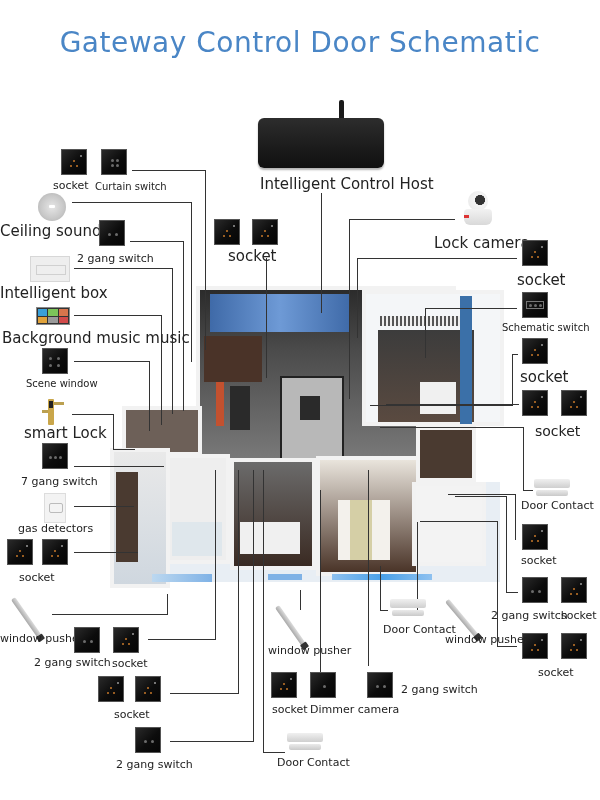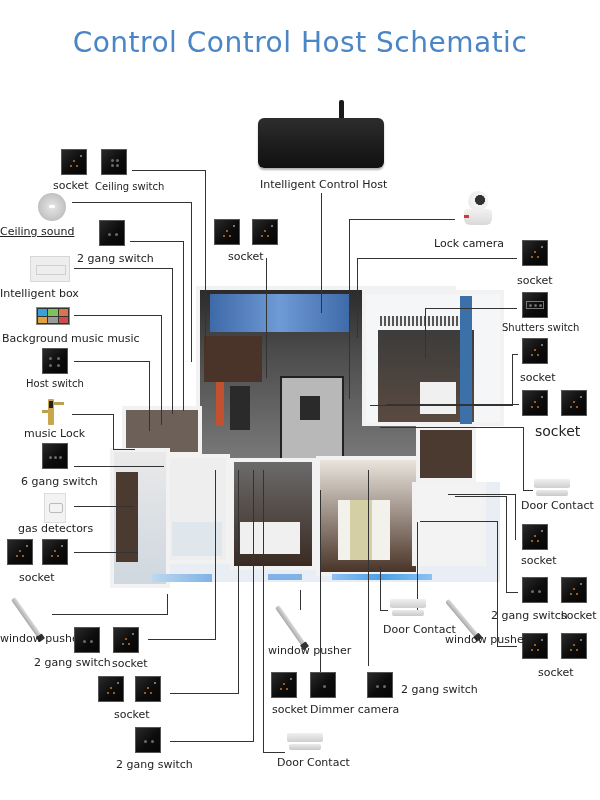--- a/index.html
+++ b/index.html
@@ -1,20 +1,20 @@
 <!DOCTYPE html>
 <html><head>
 <meta charset="utf-8">
 <style>
   html, body { margin:0; padding:0; background:#ffffff; }
   body { width:600px; height:800px; position:relative; overflow:hidden; font-family:"Liberation Sans", sans-serif; color:#222; }
   .title { position:absolute; left:0; top:26px; width:600px; text-align:center; font-family:"DejaVu Sans", sans-serif; font-size:28px; color:#4a86c6; letter-spacing:0.5px; }
   .abs { position:absolute; }
   .lbl { position:absolute; font-family:"DejaVu Sans", sans-serif; font-size:11px; color:#222; white-space:nowrap; line-height:13px; }
-  .lbl.lg { font-size:11px; line-height:15px; }
+  .lbl.lg { font-size:15px; line-height:15px; }
   .lbl.sm { font-size:10px; }
   .panel { position:absolute; width:26px; height:26px; background:linear-gradient(135deg,#2a2a2a 0%,#0c0c0c 55%,#050505 100%); border:1px solid #555; box-sizing:border-box; }
   .panel .dot { position:absolute; width:2px; height:2px; border-radius:50%; background:#c7782a; }
   .panel .wdot { position:absolute; width:2px; height:2px; border-radius:50%; background:#9a9a9a; }
   .panel .gdot { position:absolute; width:3px; height:3px; border-radius:50%; background:#6b6b6b; }
   .panel .scene { position:absolute; left:3px; top:8px; width:18px; height:8px; border:1px solid #777; box-sizing:border-box; }
   .line { position:absolute; background:#333; }
   .host { position:absolute; left:258px; top:118px; width:126px; height:50px; background:linear-gradient(180deg,#2d2d2d 0%,#1b1b1b 60%,#111 100%); border-radius:6px; box-shadow:0 2px 2px rgba(0,0,0,0.3); }
   .antenna { position:absolute; left:339px; top:100px; width:5px; height:22px; background:#1a1a1a; border-radius:2px; }
   .floor { position:absolute; left:100px; top:286px; width:405px; height:305px; }
@@ -34,21 +34,21 @@
   .door-contact .top { position:absolute; left:0; top:0; width:36px; height:9px; background:linear-gradient(180deg,#f0f0f0,#cfcfcf); border-radius:2px; }
   .door-contact .bot { position:absolute; left:2px; top:11px; width:32px; height:6px; background:linear-gradient(180deg,#eaeaea,#c9c9c9); border-radius:2px; }
   .camera { position:absolute; left:462px; top:191px; width:32px; height:36px; }
   .camera .head { position:absolute; left:6px; top:0; width:20px; height:20px; border-radius:50%; background:radial-gradient(circle at 60% 45%,#333 0 30%,#f4f4f4 32%,#e6e6e6 100%); }
   .camera .base { position:absolute; left:2px; top:18px; width:28px; height:16px; border-radius:4px 4px 6px 6px; background:linear-gradient(180deg,#f2f2f2,#d9d9d9); }
   .camera .base::after { content:""; position:absolute; left:0; top:6px; width:5px; height:3px; background:#d33; }
 </style>
 </head>
 <body>
 
-<div class="title">Control Control Host Schematic</div>
+<div class="title">Gateway Control Door Schematic</div>
 
 <div class="antenna"></div>
 <div class="host"></div>
 <div class="lbl lg" style="left:260px;top:177px;">Intelligent Control Host</div>
 
 <div class="floor">
 
   <div class="abs" style="left:20px;top:196px;width:380px;height:100px;background:#e8eef4;"></div>
 
   <div class="room" style="left:96px;top:0;width:260px;height:180px;background:linear-gradient(180deg,#2b2b2b 0%,#4b4b4b 35%,#7a7a7a 100%);"></div>
@@ -156,24 +156,24 @@
     <span class="dot" style="left:14px;top:15px;"></span>
     <span class="wdot" style="left:18px;top:5px;"></span>
 </div>
 <div class="panel" style="left:101px;top:149px;">
   <span class="gdot" style="left:9px;top:9px;"></span>
     <span class="gdot" style="left:14px;top:9px;"></span>
     <span class="gdot" style="left:9px;top:14px;"></span>
     <span class="gdot" style="left:14px;top:14px;"></span>
 </div>
 <div class="lbl" style="left:53px;top:179px;">socket</div>
-<div class="lbl sm" style="left:95px;top:180px;">Ceiling switch</div>
+<div class="lbl sm" style="left:95px;top:180px;">Curtain switch</div>
 
 <div class="ceil-sound"></div>
-<div class="lbl lg" style="left:0px;top:224px;text-decoration:underline;">Ceiling sound</div>
+<div class="lbl lg" style="left:0px;top:224px;">Ceiling sound</div>
 
 <div class="panel" style="left:99px;top:220px;">
   <span class="gdot" style="left:8px;top:12px;"></span>
     <span class="gdot" style="left:15px;top:12px;"></span>
 </div>
 <div class="lbl" style="left:77px;top:252px;">2 gang switch</div>
 
 <div class="distbox"></div>
 <div class="lbl lg" style="left:0px;top:286px;">Intelligent box</div>
 
@@ -186,36 +186,36 @@
     <span style="background:#d24a4a;"></span>
 </div>
 <div class="lbl lg" style="left:2px;top:331px;">Background music music</div>
 
 <div class="panel" style="left:42px;top:348px;">
   <span class="gdot" style="left:6px;top:8px;"></span>
     <span class="gdot" style="left:14px;top:8px;"></span>
     <span class="gdot" style="left:6px;top:15px;"></span>
     <span class="gdot" style="left:14px;top:15px;"></span>
 </div>
-<div class="lbl sm" style="left:26px;top:377px;">Host switch</div>
+<div class="lbl sm" style="left:26px;top:377px;">Scene window</div>
 
 <svg class="lock" viewBox="0 0 26 28">
   <rect x="8" y="1" width="6" height="26" rx="1" fill="#c9a64a"></rect>
   <rect x="9" y="3" width="4" height="7" fill="#222"></rect>
   <rect x="14" y="4" width="10" height="3" fill="#bba050"></rect>
   <rect x="2" y="12" width="6" height="3" fill="#bba050"></rect>
 </svg>
-<div class="lbl lg" style="left:24px;top:426px;">music Lock</div>
+<div class="lbl lg" style="left:24px;top:426px;">smart Lock</div>
 
 <div class="panel" style="left:42px;top:443px;">
   <span class="gdot" style="left:6px;top:12px;"></span>
     <span class="gdot" style="left:11px;top:12px;"></span>
     <span class="gdot" style="left:16px;top:12px;"></span>
 </div>
-<div class="lbl" style="left:21px;top:475px;">6 gang switch</div>
+<div class="lbl" style="left:21px;top:475px;">7 gang switch</div>
 
 <div class="gas"></div>
 <div class="lbl" style="left:18px;top:522px;">gas detectors</div>
 
 <div class="panel" style="left:7px;top:539px;">
   <span class="dot" style="left:11px;top:10px;"></span>
     <span class="dot" style="left:8px;top:15px;"></span>
     <span class="dot" style="left:14px;top:15px;"></span>
     <span class="wdot" style="left:18px;top:5px;"></span>
 </div>
@@ -257,21 +257,21 @@
     <span class="wdot" style="left:18px;top:5px;"></span>
 </div>
 <div class="lbl lg" style="left:517px;top:273px;">socket</div>
 
 <div class="panel" style="left:522px;top:292px;">
   <span class="scene"></span>
     <span class="gdot" style="left:6px;top:11px;"></span>
     <span class="gdot" style="left:11px;top:11px;"></span>
     <span class="gdot" style="left:16px;top:11px;"></span>
 </div>
-<div class="lbl sm" style="left:502px;top:321px;">Shutters switch</div>
+<div class="lbl sm" style="left:502px;top:321px;">Schematic switch</div>
 
 <div class="panel" style="left:522px;top:338px;">
   <span class="dot" style="left:11px;top:10px;"></span>
     <span class="dot" style="left:8px;top:15px;"></span>
     <span class="dot" style="left:14px;top:15px;"></span>
     <span class="wdot" style="left:18px;top:5px;"></span>
 </div>
 <div class="lbl lg" style="left:520px;top:370px;">socket</div>
 
 <div class="panel" style="left:522px;top:390px;">

